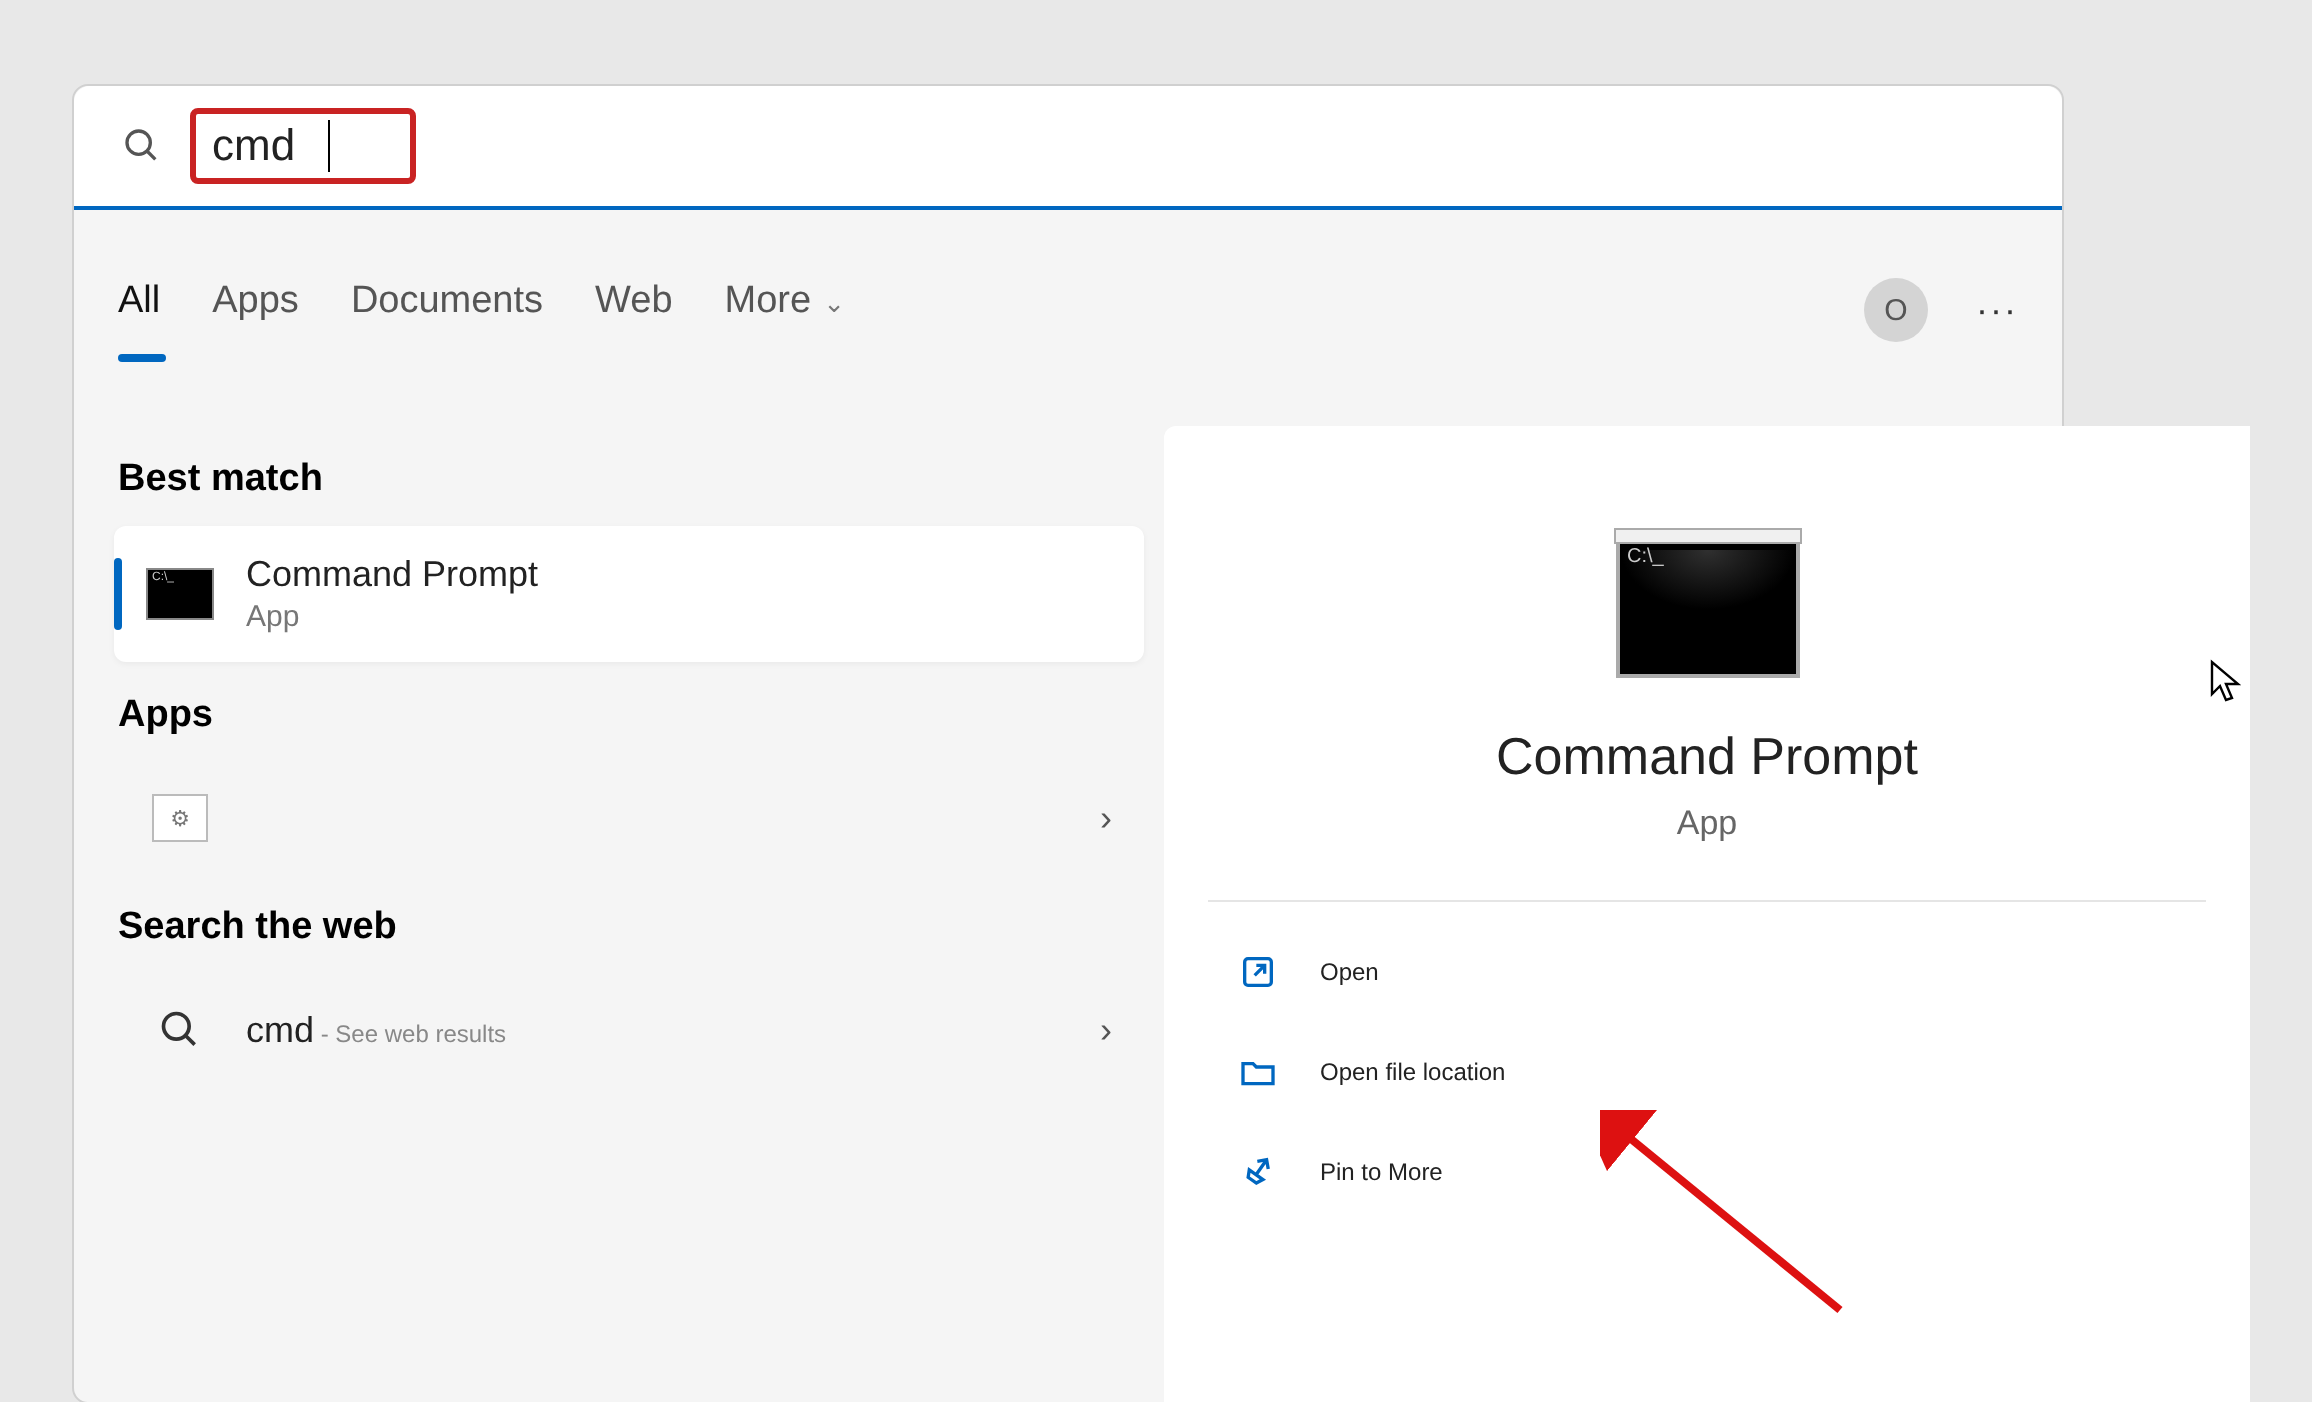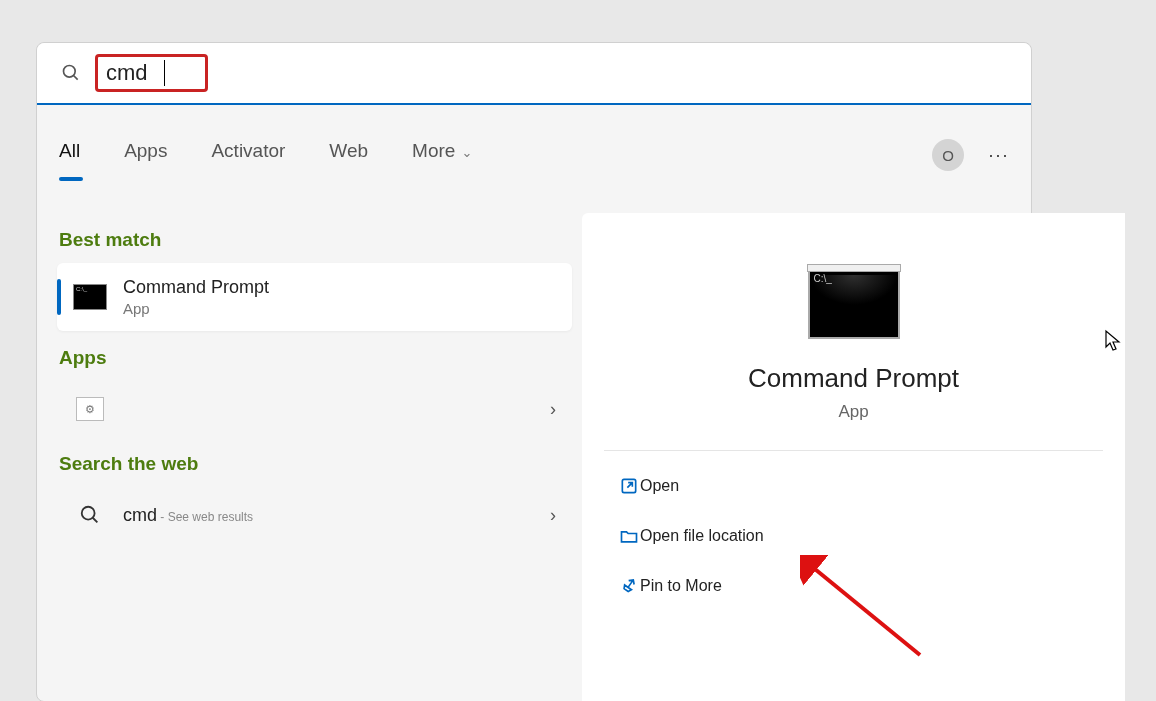--- a/index.html
+++ b/index.html
@@ -53,21 +53,21 @@
       margin-left: -2px;
     }
     .filter-row {
       position: absolute;
       left: 22px;
       top: 96px;
       right: 22px;
       display: flex;
       align-items: center;
     }
-    .filters { display: flex; gap: 44px; align-items: flex-end; }
+    .filters { display: flex; gap: 26px; align-items: flex-end; }
     .filter-item { font-size: 19px; color: #555; cursor: pointer; padding-bottom: 8px; }
     .filter-item.active { color: #111; font-weight: 400; }
     .filter-underline {
       position: absolute;
       left: 22px;
       top: 134px;
       width: 24px;
       height: 4px;
       background: #0067c0;
       border-radius: 2px;
@@ -80,21 +80,21 @@
       color: #555; font-size: 15px;
     }
     .menu-dots { color: #333; font-size: 18px; letter-spacing: 1px; cursor: pointer; }
 
     .left-pane {
       position: absolute;
       left: 20px;
       top: 170px;
       width: 515px;
     }
-    .section-title { font-size: 19px; font-weight: 600; color: #4d7c0f; margin: 16px 0 12px 2px; }
+    .section-title { font-size: 19px; font-weight: 600; color: #000000; margin: 16px 0 12px 2px; }
 
     .result-item {
       display: flex;
       align-items: center;
       padding: 14px 16px;
       border-radius: 6px;
       cursor: pointer;
       position: relative;
     }
     .result-item.selected {
@@ -155,22 +155,22 @@
     }
     .preview-icon .shine {
       position: absolute; top: 8px; left: 0; right: 0; height: 30px;
       background: radial-gradient(ellipse at top, rgba(80,80,80,0.6), transparent 70%);
     }
     .preview-title { text-align: center; font-size: 26px; color: #222; font-weight: 400; }
     .preview-sub { text-align: center; font-size: 17px; color: #666; margin-top: 8px; }
     .divider { height: 1px; background: #e5e5e5; margin: 28px 22px 10px; }
 
     .action-item {
-      display: flex; align-items: center; 
-      padding: 14px 36px; cursor: pointer; font-size: 16px; color: #222;
+      display: flex; align-items: center; gap: 20px;
+      padding: 14px 36px; cursor: pointer; font-size: 12px; color: #222;
     }
     .action-icon { width: 22px; height: 22px; display: flex; align-items: center; justify-content: center; color: #0067c0; }
 
     .red-arrow {
       position: absolute;
       left: 800px; top: 555px;
       pointer-events: none;
     }
     .mouse-cursor {
       position: absolute;
@@ -191,21 +191,21 @@
     <div class="search-highlight">
       <span class="search-input">cmd</span>
         <span class="cursor"></span>
     </div>
   </div>
 
   <div class="filter-row">
     <div class="filters">
       <div class="filter-item active">All</div>
       <div class="filter-item">Apps</div>
-      <div class="filter-item">Activator</div>
+      <div class="filter-item">Documents</div>
       <div class="filter-item">Web</div>
       <div class="filter-item"><span>More</span><span class="more-chev">⌄</span></div>
     </div>
     <div class="right-controls">
       <div class="avatar">O</div>
       <div class="menu-dots">···</div>
     </div>
   </div>
   <div class="filter-underline"></div>
 

